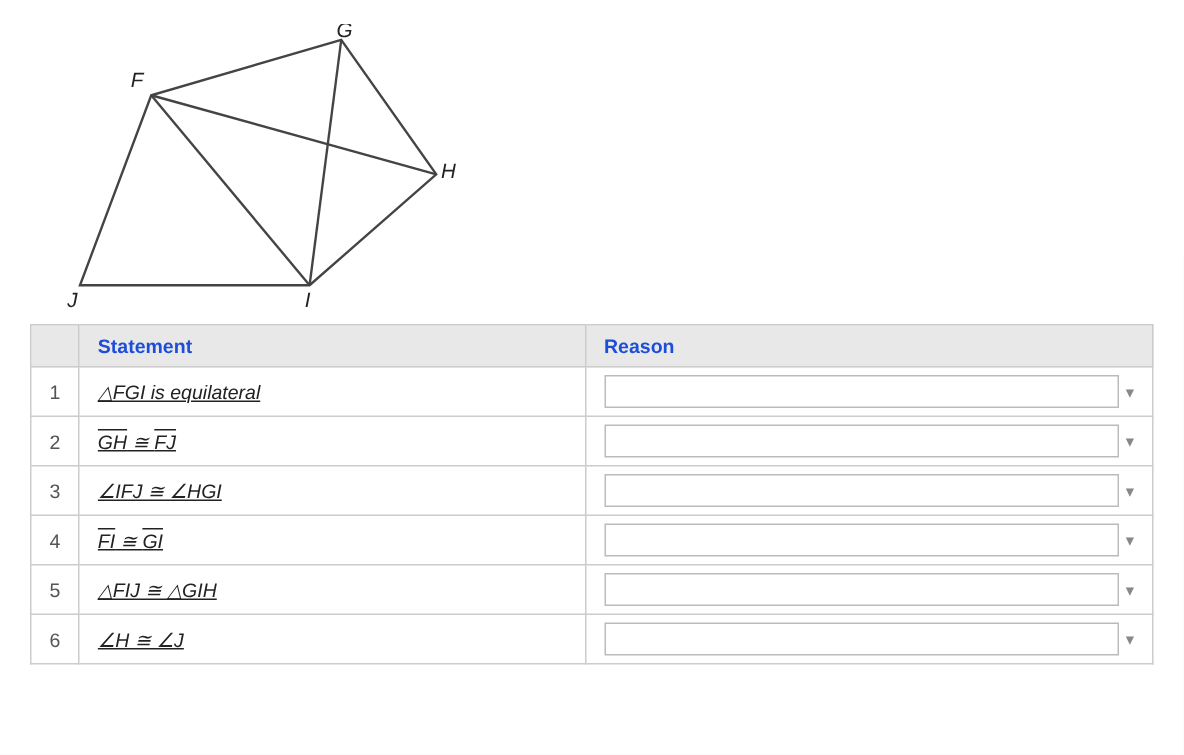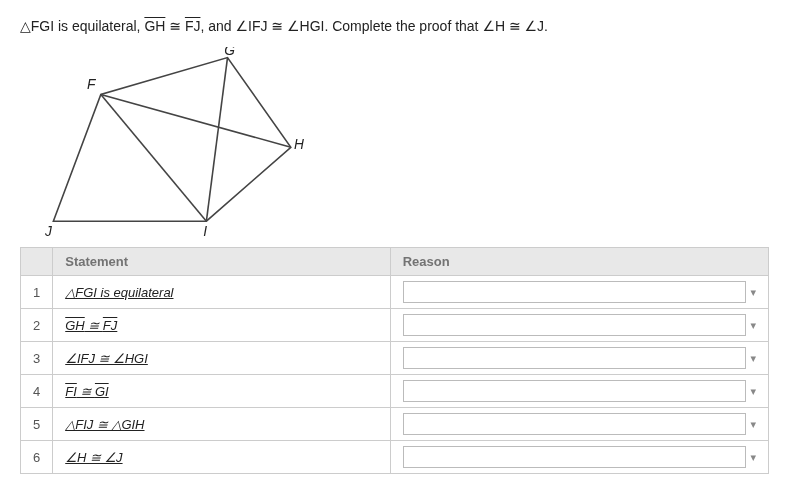--- a/index.html
+++ b/index.html
@@ -40,21 +40,21 @@
       border-collapse: collapse;
       margin-top: 8px;
       font-size: 13px;
     }
     .proof-table th {
       background: #e8e8e8;
       border: 1px solid #ccc;
       padding: 6px 12px;
       text-align: left;
       font-weight: bold;
-      color: #737373;
+      color: #1d4ed8;
     }
     .proof-table td {
       border: 1px solid #ccc;
       padding: 5px 12px;
       color: #222;
       vertical-align: middle;
     }
     .proof-table td.num {
       width: 30px;
       color: #555;
@@ -82,23 +82,20 @@
       color: #888;
       font-size: 11px;
       margin-left: 4px;
       cursor: pointer;
     }
   </style>
 </head>
 <body>
 
 <div class="page">
-  <div class="problem-statement">
-    △FGI is equilateral, <span class="overline">GH</span> ≅ <span class="overline">FJ</span>, and ∠IFJ ≅ ∠HGI. Complete the proof that ∠H ≅ ∠J.
-  </div>
 
   <div class="diagram-area">
     <svg viewBox="0 0 260 180">
 
       <polygon points="10,165 55,45 175,10 235,95 155,165" fill="none" stroke="#444" stroke-width="1.5"></polygon>
 
       <line x1="55" y1="45" x2="155" y2="165" stroke="#444" stroke-width="1.5"></line>
 
       <line x1="175" y1="10" x2="155" y2="165" stroke="#444" stroke-width="1.5"></line>
 

